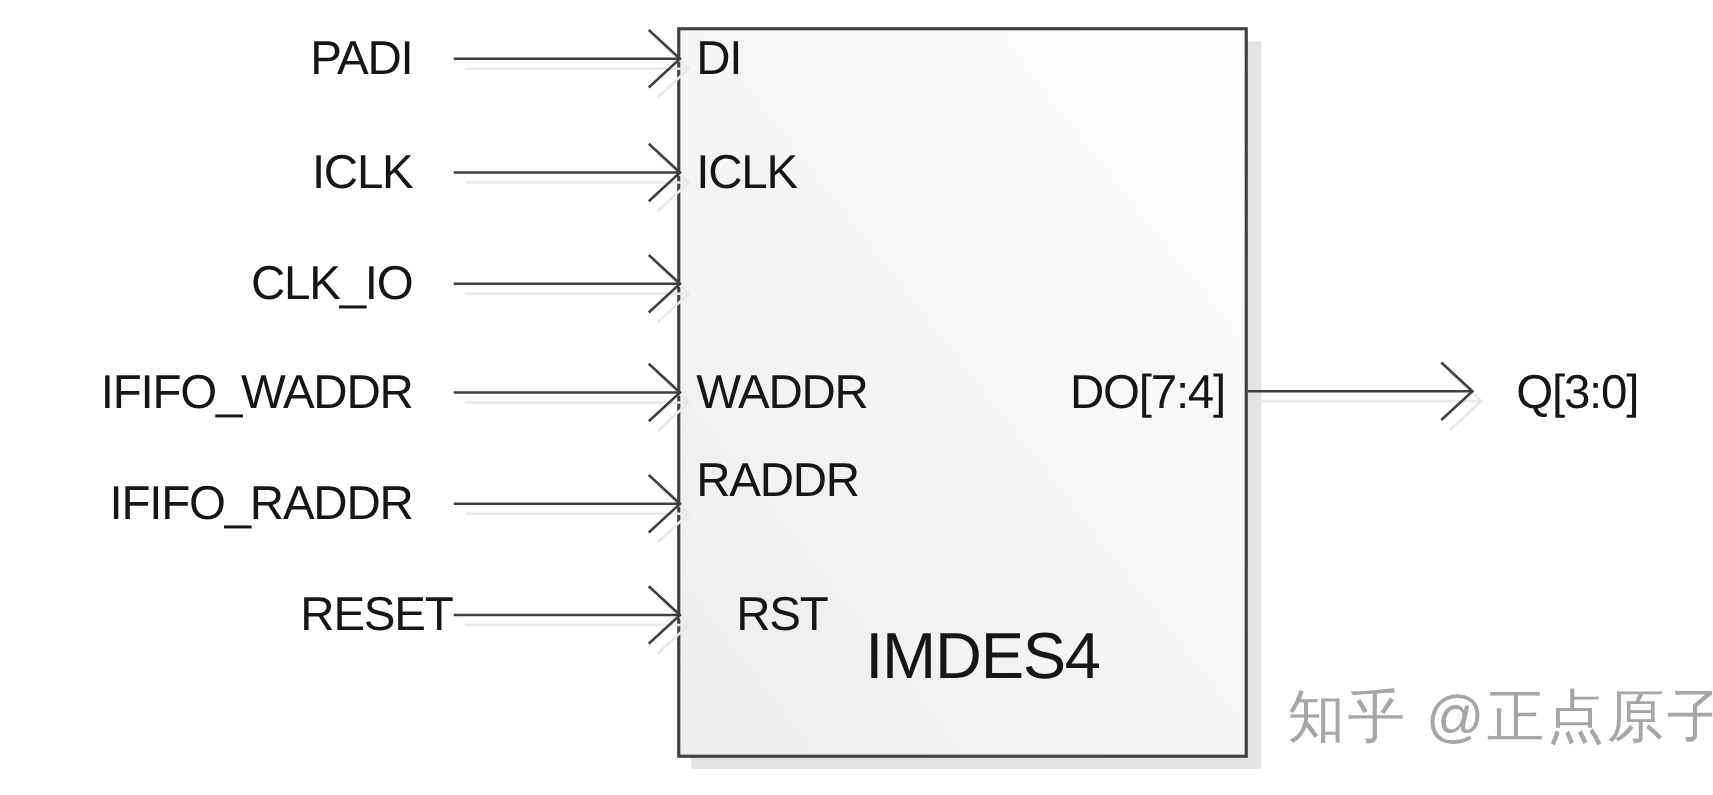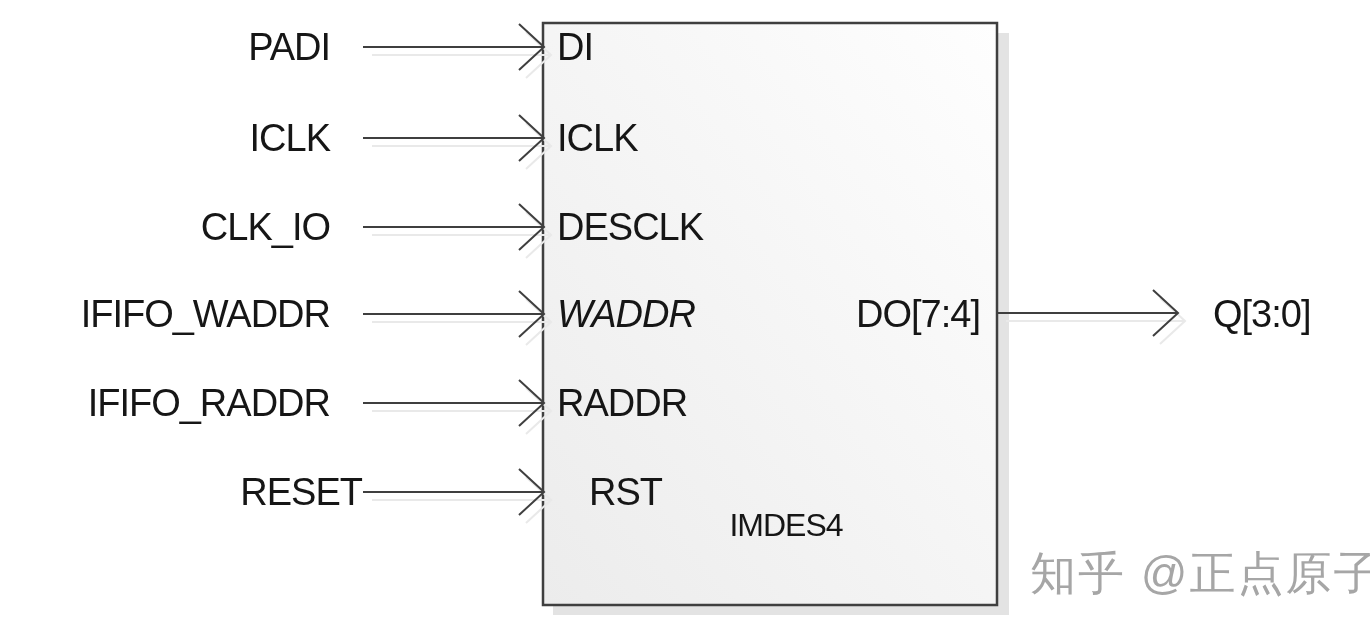--- a/index.html
+++ b/index.html
@@ -21,21 +21,21 @@
     color: #161616;
     white-space: nowrap;
   }
   .lbl.right { text-align: right; }
   .block-title {
     position: absolute;
     left: 586px;
     top: 496px;
     width: 400px;
     text-align: center;
-    font-size: 32px;
+    font-size: 52px;
     line-height: 58px;
     letter-spacing: -1px;
     color: #161616;
     white-space: nowrap;
   }
   .watermark {
     position: absolute;
     left: 1030px;
     top: 551px;
     font-size: 46px;
@@ -131,23 +131,22 @@
 
   <div class="lbl right" style="right:1040px; top:22px;">PADI</div>
   <div class="lbl right" style="right:1040px; top:113px;">ICLK</div>
   <div class="lbl right" style="right:1040px; top:202px;">CLK_IO</div>
   <div class="lbl right" style="right:1040px; top:289px;">IFIFO_WADDR</div>
   <div class="lbl right" style="right:1040px; top:378px;">IFIFO_RADDR</div>
   <div class="lbl right" style="right:1008px; top:467px;">RESET</div>
 
   <div class="lbl" style="left:557px; top:22px;">DI</div>
   <div class="lbl" style="left:557px; top:113px;">ICLK</div>
-  <div class="lbl" style="left:557px; top:202px;">DESCLK</div>
-  <div class="lbl" style="left:557px; top:289px;font-style:italic;">WADDR</div>
-  <div class="lbl" style="left:557px; top:378px;">RADDR</div>
+  <div class="lbl" style="left:557px; top:289px;">WADDR</div>
+  <div class="lbl" style="left:557px; top:360px;">RADDR</div>
   <div class="lbl" style="left:557px; top:467px;margin-left:32px;">RST</div>
 
   <div class="lbl right" style="right:390px; top:289px;">DO[7:4]</div>
 
   <div class="lbl" style="left:1213px; top:289px;text-align:right;">Q[3:0]</div>
 
   <div class="block-title">IMDES4</div>
 
   <div class="watermark">知乎 @正点原子</div>
 

